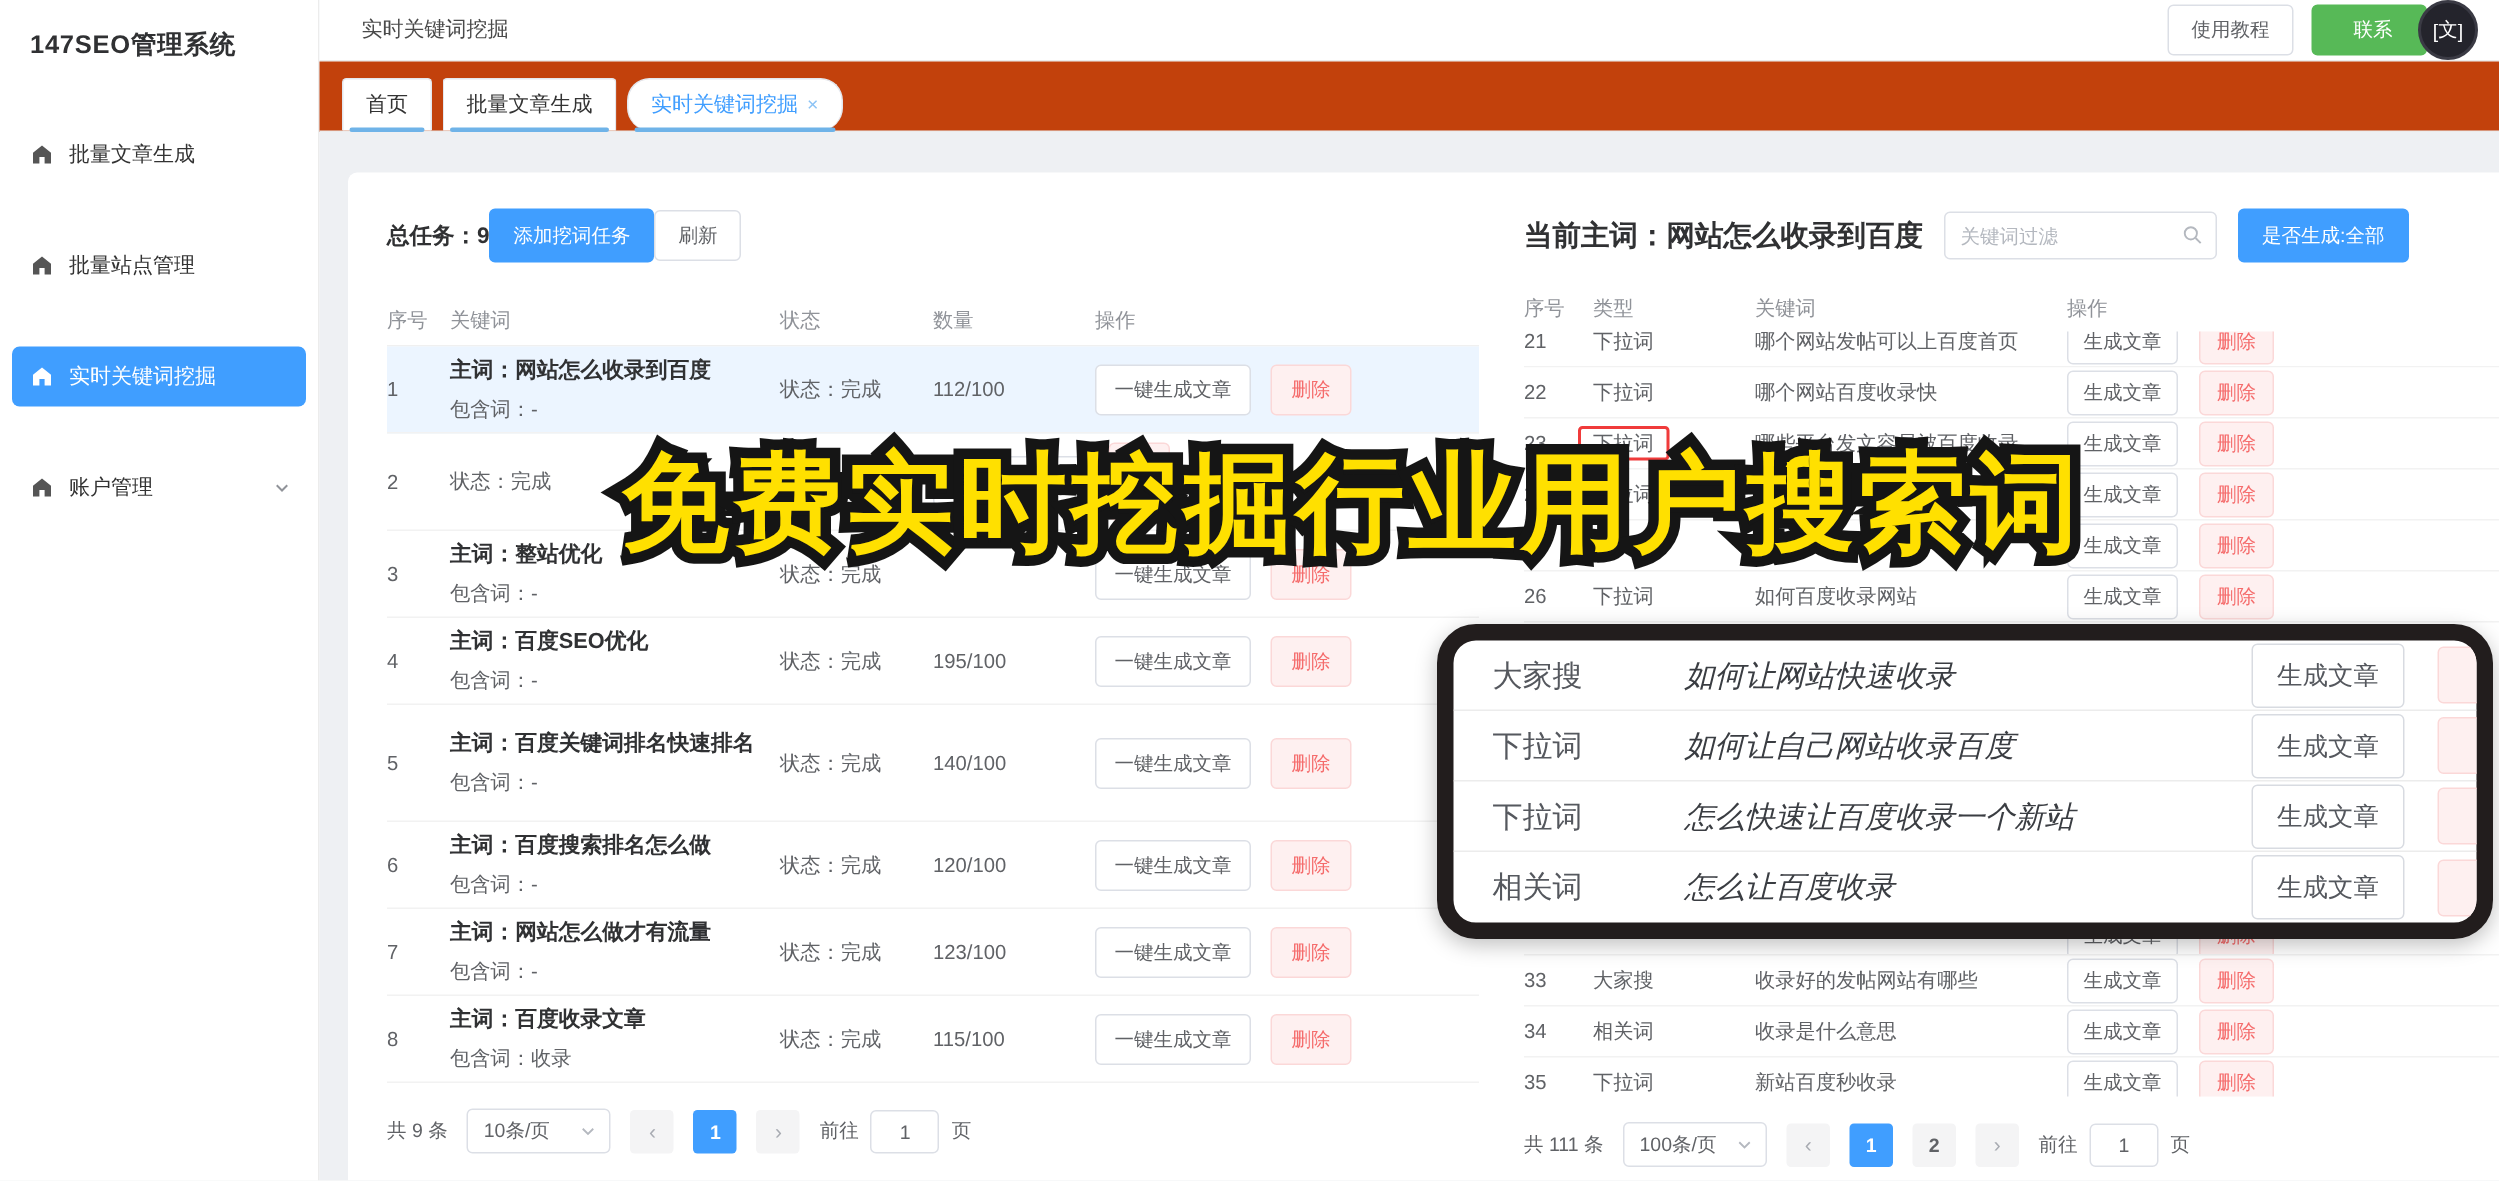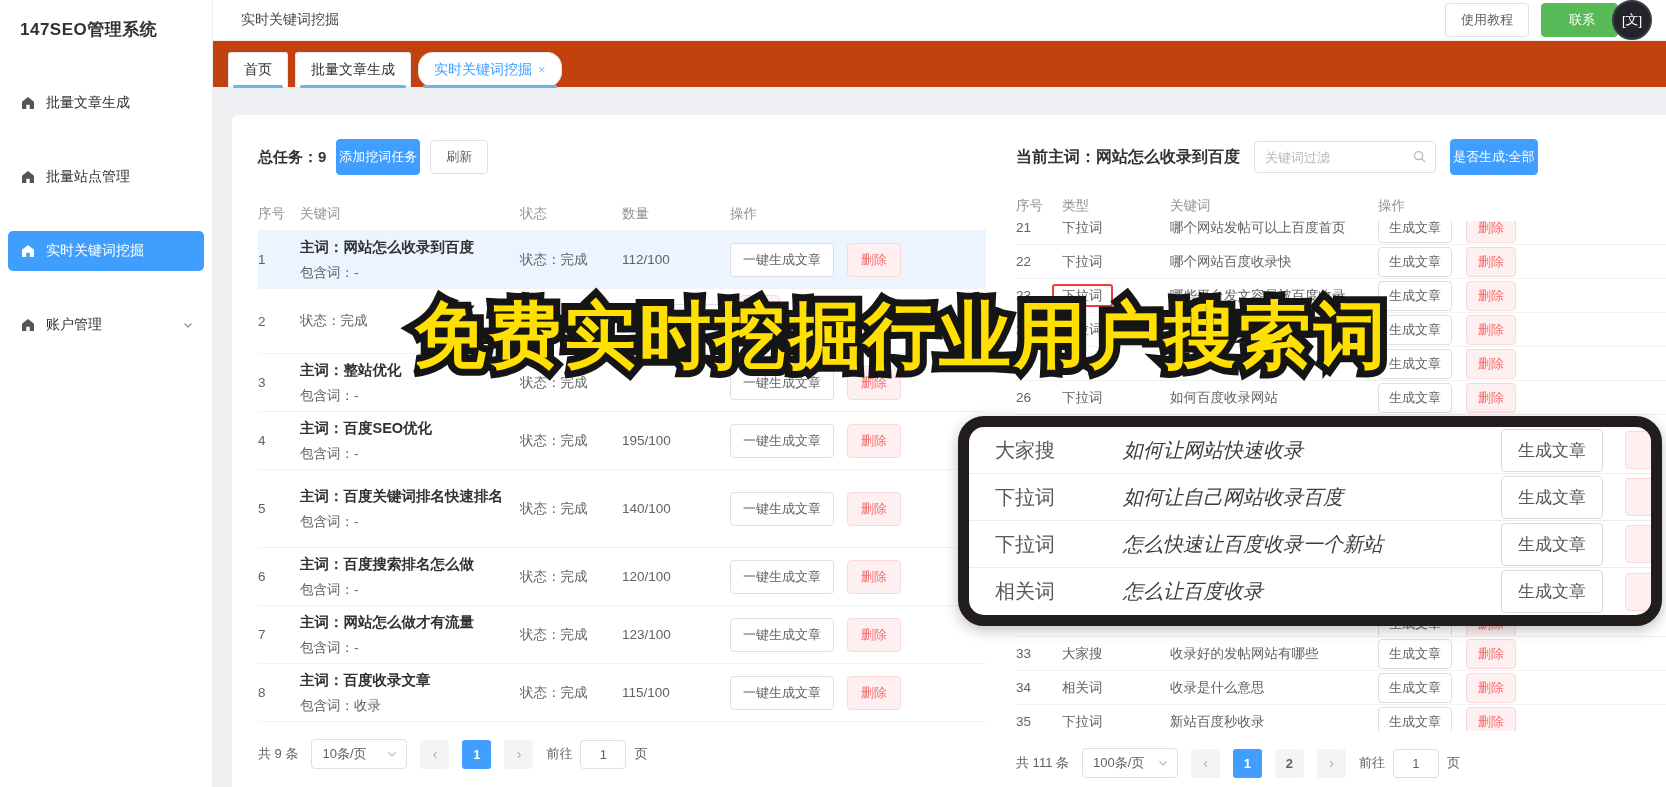--- a/index.html
+++ b/index.html
@@ -32,37 +32,37 @@
   .tab::after { content:""; position:absolute; left:4px; right:4px; bottom:-1px; height:3px; background:#6fb3e8; border-radius:2px; }
   .tab.active { color:#409eff;border-radius:15px; }
   .tab .close { margin-left:6px; color:#8cc3f5; font-size:13px; }
 
   
   .content { flex:1; display:flex; padding:27px 0 0 19px; min-height:0; }
   .panel { background:#fff; }
   .left-panel { width:772px; flex:none; border-radius:6px 0 0 0; padding:24px 18px 0 26px; }
   .right-panel { flex:1; min-width:0; padding:24px 0 0 12px; }
 
-  .toolbar { display:flex; align-items:center; gap:10px; }
+  .toolbar { display:flex; align-items:center; }
   .total { font-size:15px; font-weight:bold; }
-  .btn-primary { background:#409eff; border:1px solid #409eff; color:#fff; border-radius:4px; font-size:13px; padding:8px 2px; cursor:pointer; font-family:inherit; }
+  .btn-primary { background:#409eff; border:1px solid #409eff; color:#fff; border-radius:4px; font-size:13px; padding:8px 15px; cursor:pointer; font-family:inherit; }
 
   
   .lt-head, .lt-row { display:grid; grid-template-columns:42px 220px 102px 108px 1fr; align-items:center; }
   .lt-head { margin-top:22px; height:34px; color:#909399; font-size:13.5px; border-bottom:1px solid #f0f0f0; }
   .lt-row { border-bottom:1px solid #f2f2f2; min-height:58px; padding:6px 0; font-size:13.5px; color:#606266; }
   .lt-row.hl { background:#ecf5ff; }
   .kw-title { font-size:14.5px; font-weight:bold; color:#303133; line-height:1.45; }
   .kw-sub { margin-top:6px; color:#606266; }
   .ops { display:flex; align-items:center; gap:13px; }
   .btn-gen { border:1px solid #dcdfe6; background:#fff; color:#606266; border-radius:4px; font-size:13px; padding:7px 12px; cursor:pointer; font-family:inherit; white-space:nowrap; }
   .btn-del { border:1px solid #fbd8d8; background:#fef0f0; color:#f56c6c; border-radius:4px; font-size:13px; padding:7px 13px; cursor:pointer; font-family:inherit; }
 
   .rt-headrow { display:flex; align-items:center; gap:14px; }
-  .rt-title { font-size:16px; font-weight:bold; white-space:nowrap; }
+  .rt-title { font-size:19px; font-weight:bold; white-space:nowrap; }
   .filter { position:relative; width:182px; }
   .filter input { width:100%; height:32px; border:1px solid #dcdfe6; border-radius:4px; padding:0 30px 0 10px; font-size:13px; color:#606266; font-family:inherit; }
   .filter input::placeholder { color:#b4b8bf; }
   .filter .s-icon { position:absolute; right:9px; top:8px; color:#b4b8bf; display:flex; }
   .rt-head, .rt-row { display:grid; grid-template-columns:46px 108px 208px 1fr; align-items:center; }
   .rt-head { margin-top:16px; height:30px; color:#909399; font-size:13.5px; }
   .rt-row { height:34px; border-bottom:1px solid #f2f2f2; font-size:13.5px; color:#606266; }
   .rt-row .ops { gap:14px; }
   .rt-row .btn-gen { padding:5px 10px; }
   .rt-row .btn-del { padding:5px 11px; }

